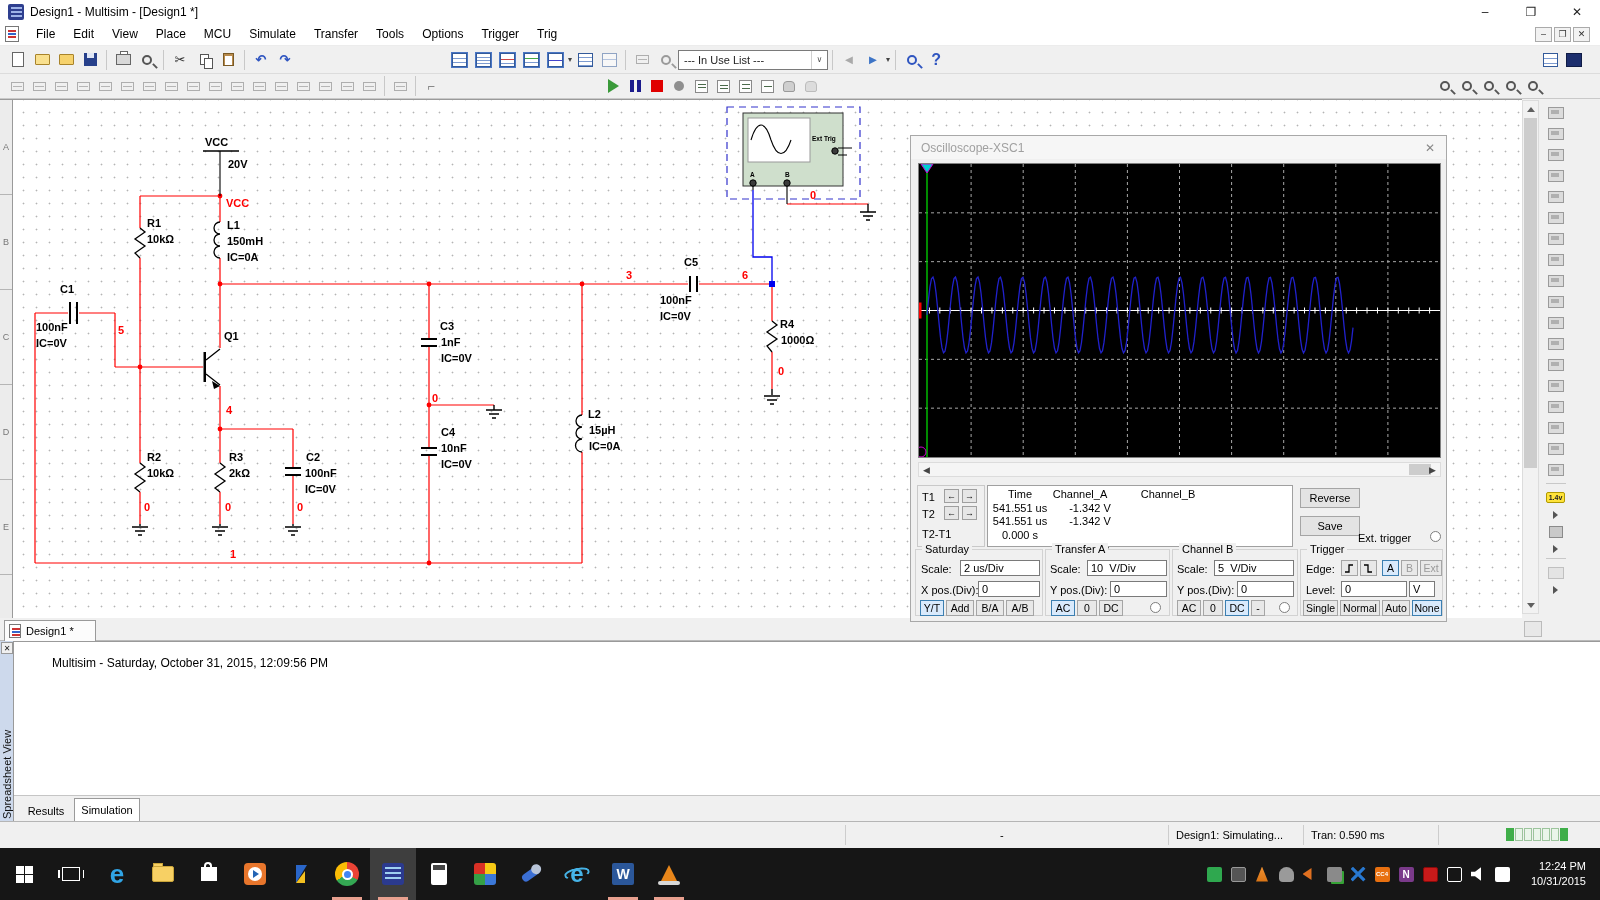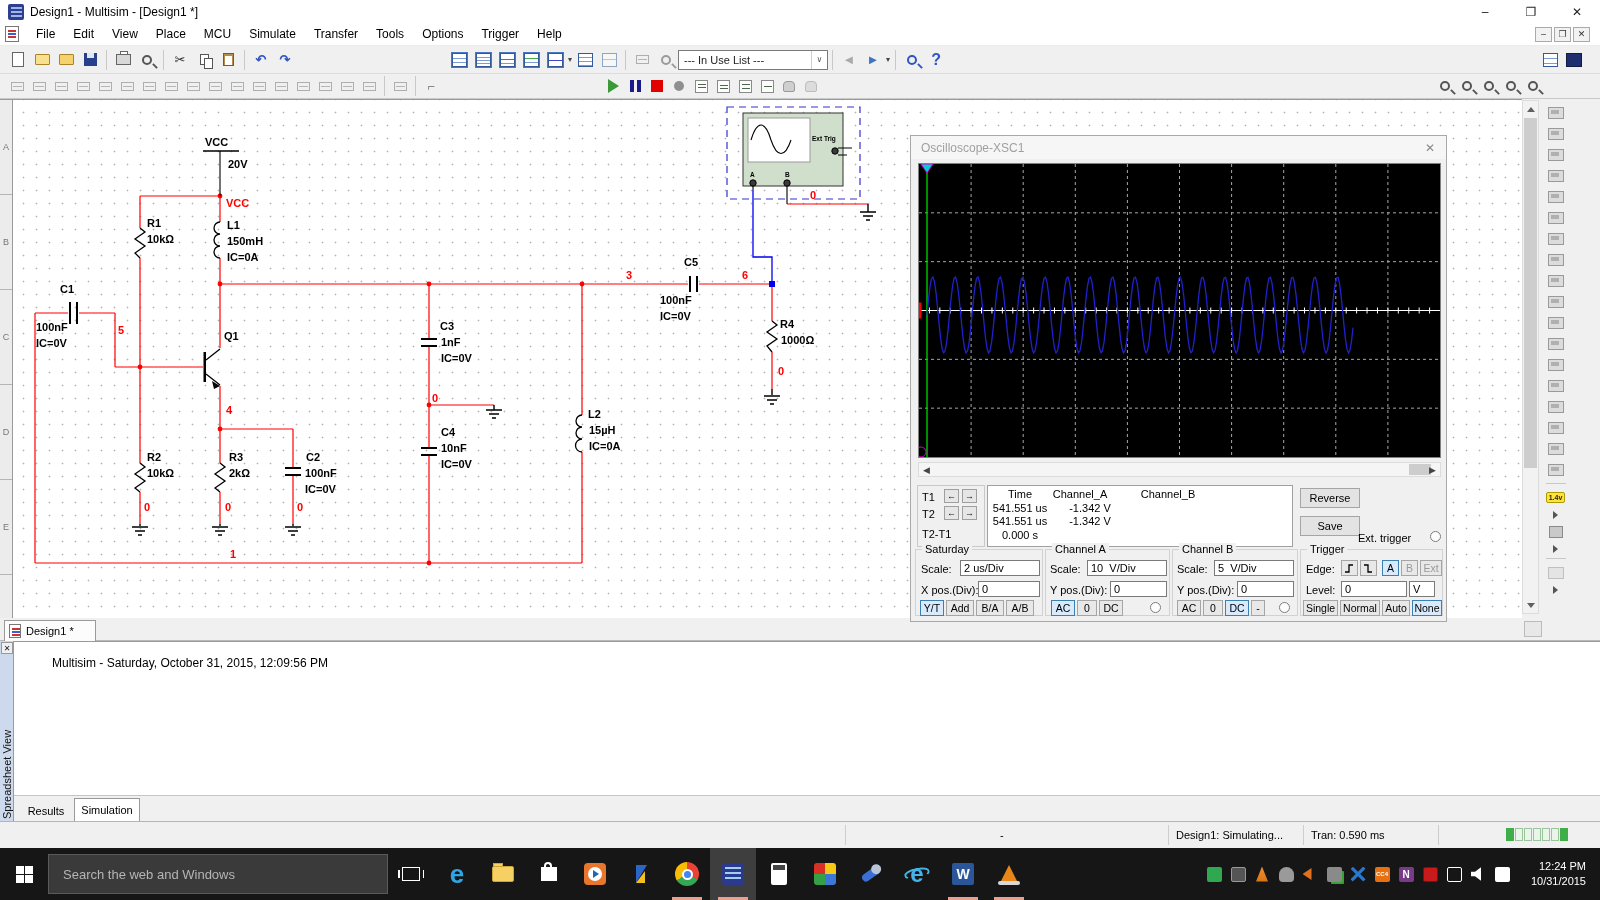--- a/index.html
+++ b/index.html
@@ -209,21 +209,21 @@
       <span class="menu-item">File</span>
       <span class="menu-item">Edit</span>
       <span class="menu-item">View</span>
       <span class="menu-item">Place</span>
       <span class="menu-item">MCU</span>
       <span class="menu-item">Simulate</span>
       <span class="menu-item">Transfer</span>
       <span class="menu-item">Tools</span>
       <span class="menu-item">Options</span>
       <span class="menu-item">Trigger</span>
-      <span class="menu-item">Help</span>
+      <span class="menu-item">Trig</span>
     </div>
   <div class="mdi-controls">
     <div class="mdi-btn">–</div>
     <div class="mdi-btn">❐</div>
     <div class="mdi-btn">✕</div>
   </div>
 </div>
 
 <div class="tbrow1">
   <div class="tbtn">
@@ -931,21 +931,21 @@
     <input class="field" style="left: 44px; top: 10px; width: 80px;" readonly="" value="2 us/Div">
     <span class="lab" style="left:5px;top:34px">X pos.(Div):</span>
     <input class="field" style="left: 62px; top: 31px; width: 62px;" readonly="" value="0">
     <div class="mbtn sel" style="left:4px;width:24px">Y/T</div>
     <div class="mbtn" style="left:30px;width:28px">Add</div>
     <div class="mbtn" style="left:60px;width:28px">B/A</div>
     <div class="mbtn" style="left:90px;width:28px">A/B</div>
   </div>
 
   <div class="gbox" style="left:134px;width:125px">
-    <span class="gtitle">Channel A</span>
+    <span class="gtitle">Transfer A</span>
     <span class="lab" style="left:4px;top:13px">Scale:</span>
     <input class="field" style="left: 41px; top: 10px; width: 80px;" readonly="" value="10  V/Div">
     <span class="lab" style="left:4px;top:34px">Y pos.(Div):</span>
     <input class="field" style="left: 64px; top: 31px; width: 57px;" readonly="" value="0">
     <div class="mbtn sel" style="left:5px;width:24px">AC</div>
     <div class="mbtn" style="left:31px;width:20px">0</div>
     <div class="mbtn" style="left:53px;width:24px">DC</div>
     <div class="radio" style="left:104px;top:52px"></div>
   </div>
 
@@ -1033,23 +1033,20 @@
 
 <div class="taskbar">
   <div class="start">
     <div class="winlogo">
         <i></i>
         <i></i>
         <i></i>
         <i></i>
       </div>
   </div>
-  <div class="searchbox">
-    <span>Search the web and Windows</span>
-  </div>
   <div id="taskbar-apps" style="display:flex;height:52px">
       <div class="appslot">
         <div class="tv-ic">
           <i style="left:-5px"></i>
           <i style="right:-5px"></i>
         </div>
       </div>
       <div class="appslot">
         <span class="edge-e">e</span>
       </div>

